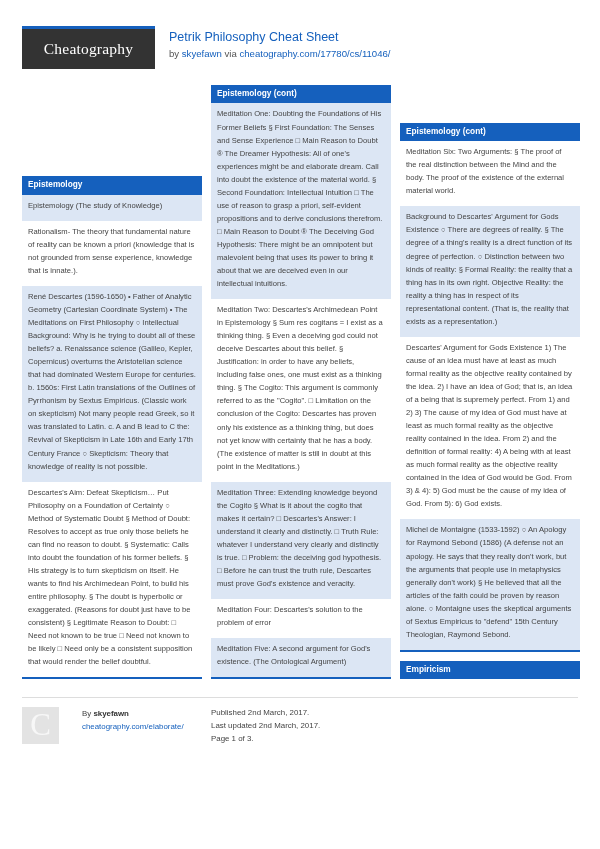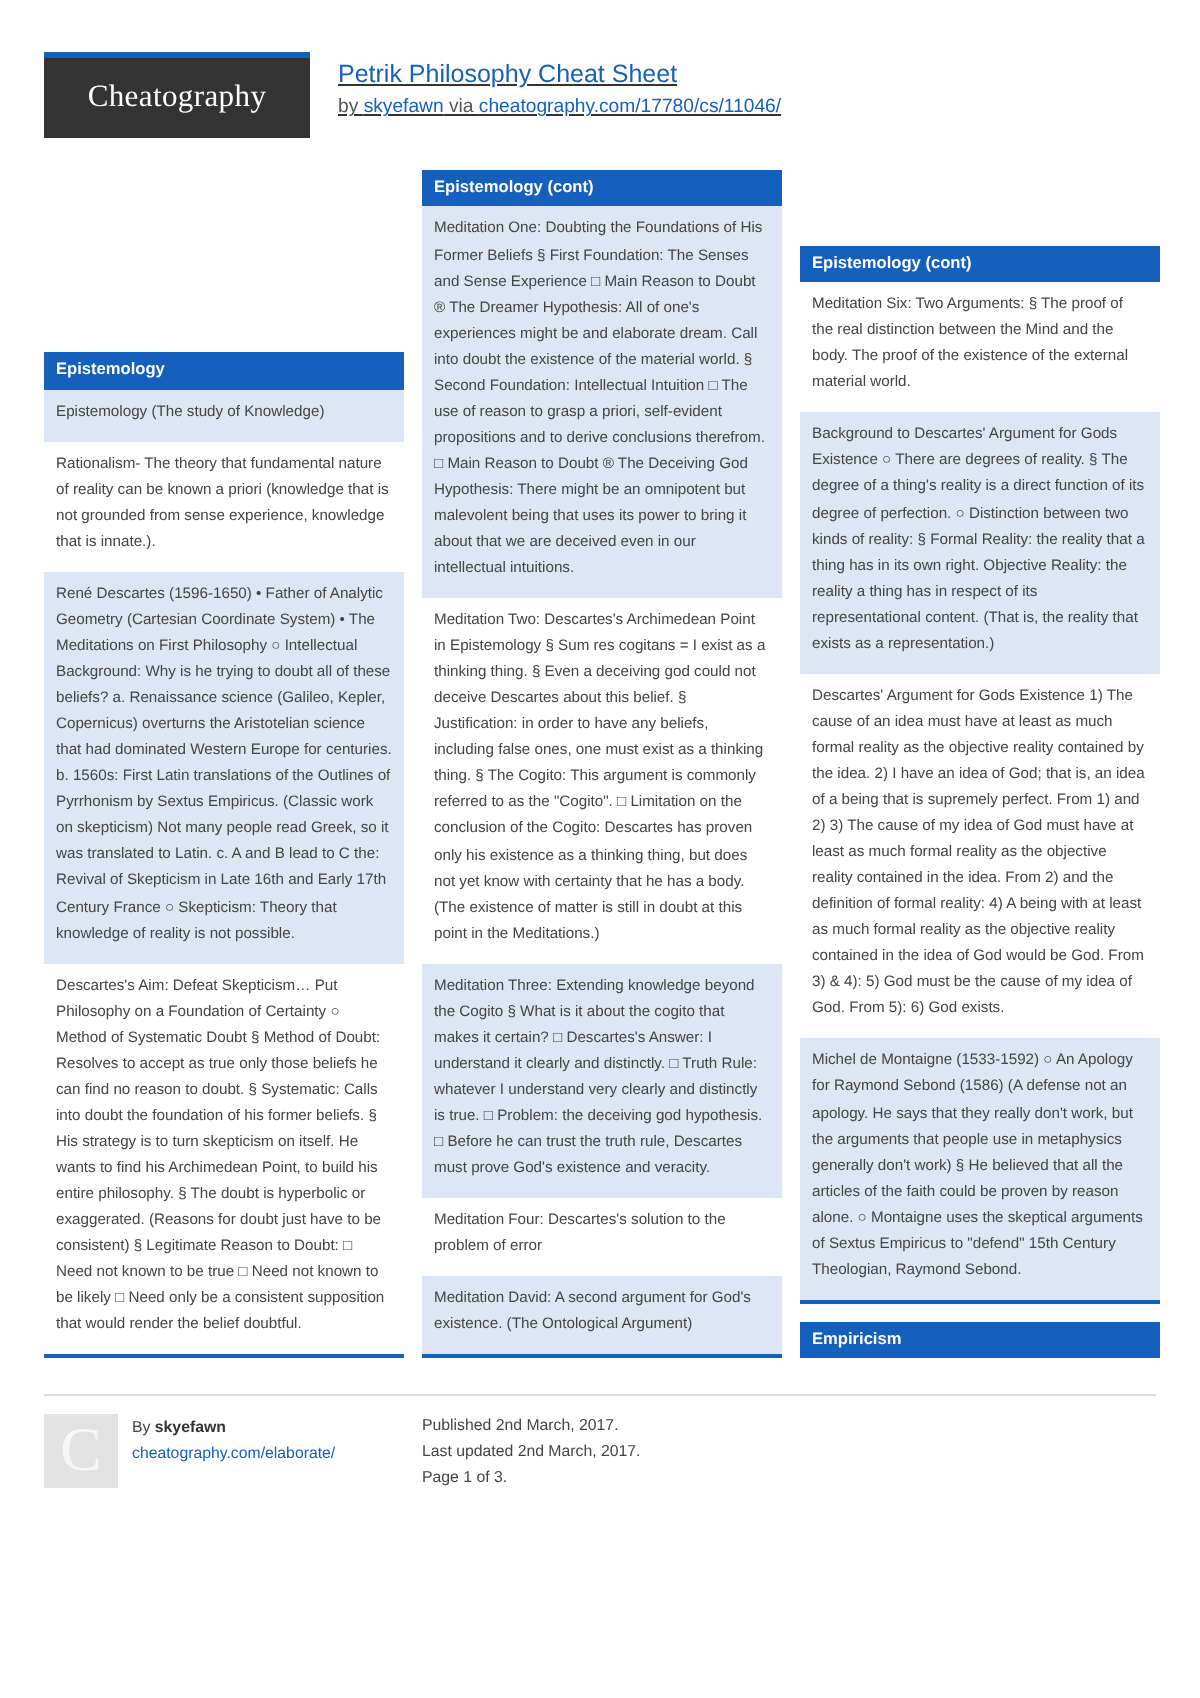--- a/index.html
+++ b/index.html
@@ -21,21 +21,20 @@
     box-sizing: border-box;
     padding: 26px 22px 0 22px;
   }
 
   
   .masthead {
     display: flex;
     align-items: flex-start;
     gap: 14px;
     margin-bottom: 16px;
-    text-decoration: underline;
   }
   .logo-box {
     width: 133px;
     height: 43px;
     background: #333333;
     border-top: 3px solid #1560bd;
     box-sizing: border-box;
     display: flex;
     align-items: center;
     justify-content: center;
@@ -123,21 +122,21 @@
     width: 37px;
     height: 37px;
     background: #e3e3e3;
     color: #f7f7f7;
     font-family: "Liberation Serif", serif;
     font-size: 31px;
     line-height: 35px;
     text-align: center;
     flex: none;
   }
-  .author-lines { padding-top: 1px; }
+  .author-lines { padding-top: 1px; margin-left: 16px; }
   .author-name b { color: #333333; }
   .sponsor-line b { color: #222222; }
 </style>
 </head>
 <body>
 
 <div class="page">
 
   <div class="masthead">
     <div class="logo-box">
@@ -164,21 +163,21 @@
     </div>
 
     <div class="column">
       <div class="block">
         <div class="block-title">Epistemology (cont)</div>
         <div class="rows">
           <div class="row alt">Meditation One: Doubting the Foundations of His Former Beliefs § First Foundation: The Senses and Sense Experience □ Main Reason to Doubt ® The Dreamer Hypothesis: All of one's experiences might be and elaborate dream. Call into doubt the existence of the material world. § Second Foundation: Intellectual Intuition □ The use of reason to grasp a priori, self-evident propositions and to derive conclusions therefrom. □ Main Reason to Doubt ® The Deceiving God Hypothesis: There might be an omnipotent but malevolent being that uses its power to bring it about that we are deceived even in our intellectual intuitions.</div>
           <div class="row">Meditation Two: Descartes's Archimedean Point in Epistemology § Sum res cogitans = I exist as a thinking thing. § Even a deceiving god could not deceive Descartes about this belief. § Justification: in order to have any beliefs, including false ones, one must exist as a thinking thing. § The Cogito: This argument is commonly referred to as the "Cogito". □ Limitation on the conclusion of the Cogito: Descartes has proven only his existence as a thinking thing, but does not yet know with certainty that he has a body. (The existence of matter is still in doubt at this point in the Meditations.)</div>
           <div class="row alt">Meditation Three: Extending knowledge beyond the Cogito § What is it about the cogito that makes it certain? □ Descartes's Answer: I understand it clearly and distinctly. □ Truth Rule: whatever I understand very clearly and distinctly is true. □ Problem: the deceiving god hypothesis. □ Before he can trust the truth rule, Descartes must prove God's existence and veracity.</div>
           <div class="row">Meditation Four: Descartes's solution to the problem of error</div>
-          <div class="row alt">Meditation David: A second argument for God's existence. (The Ontological Argument)</div>
+          <div class="row alt">Meditation Five: A second argument for God's existence. (The Ontological Argument)</div>
         </div>
       </div>
     </div>
 
     <div class="column">
       <div class="block">
         <div class="block-title">Epistemology (cont)</div>
         <div class="rows">
           <div class="row">Meditation Six: Two Arguments: § The proof of the real distinction between the Mind and the body. The proof of the existence of the external material world.</div>
           <div class="row alt">Background to Descartes' Argument for Gods Existence ○ There are degrees of reality. § The degree of a thing's reality is a direct function of its degree of perfection. ○ Distinction between two kinds of reality: § Formal Reality: the reality that a thing has in its own right. Objective Reality: the reality a thing has in respect of its representational content. (That is, the reality that exists as a representation.)</div>

